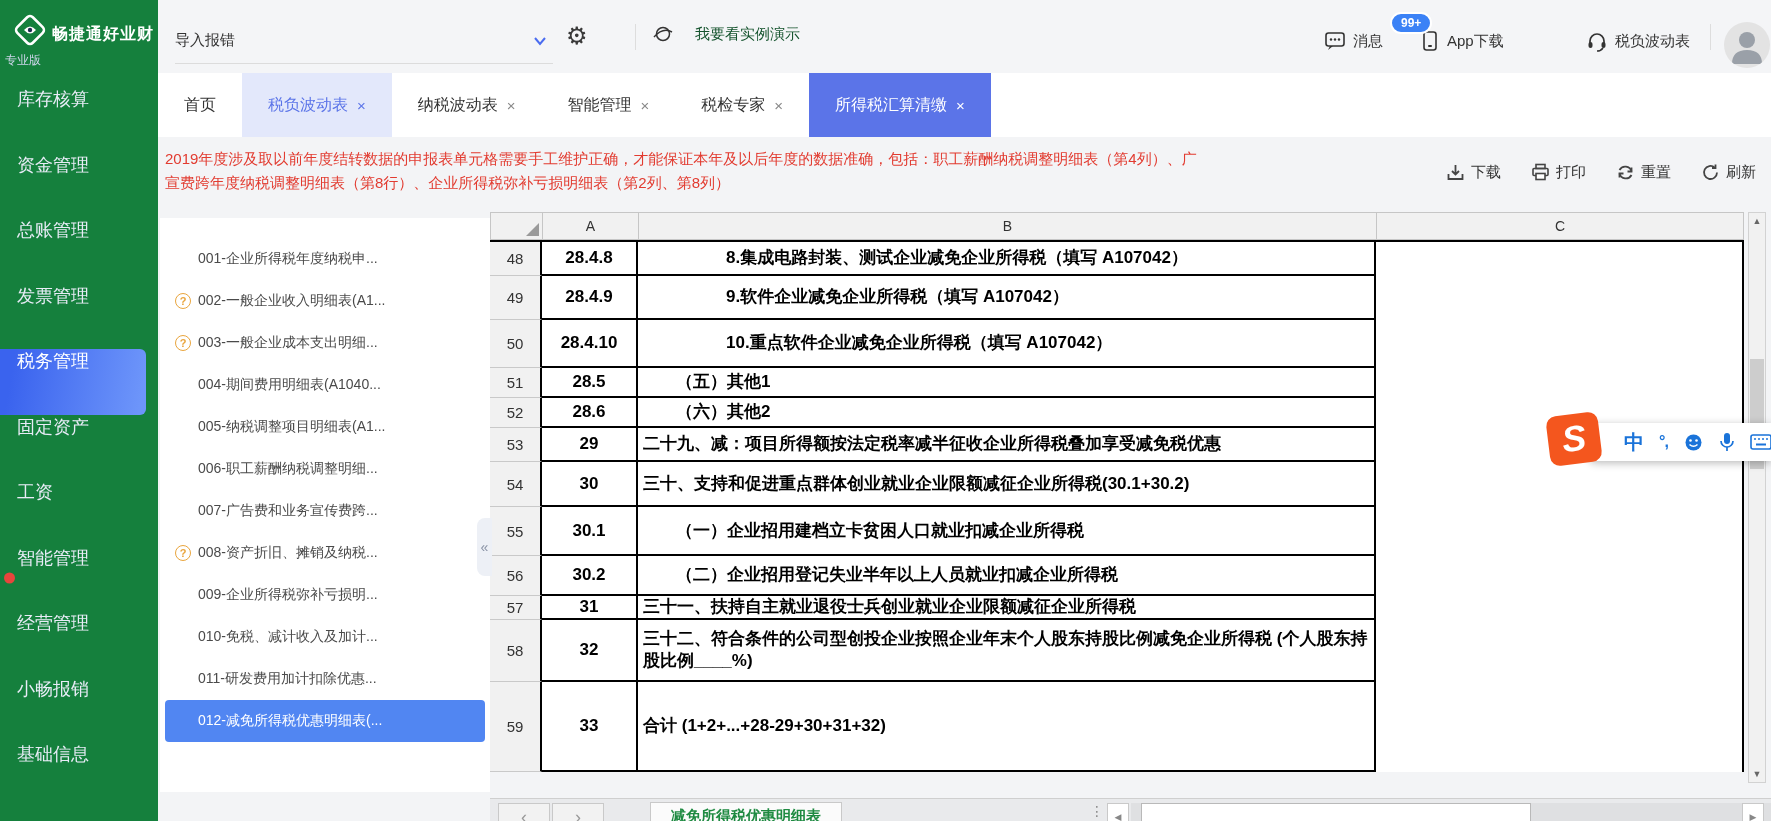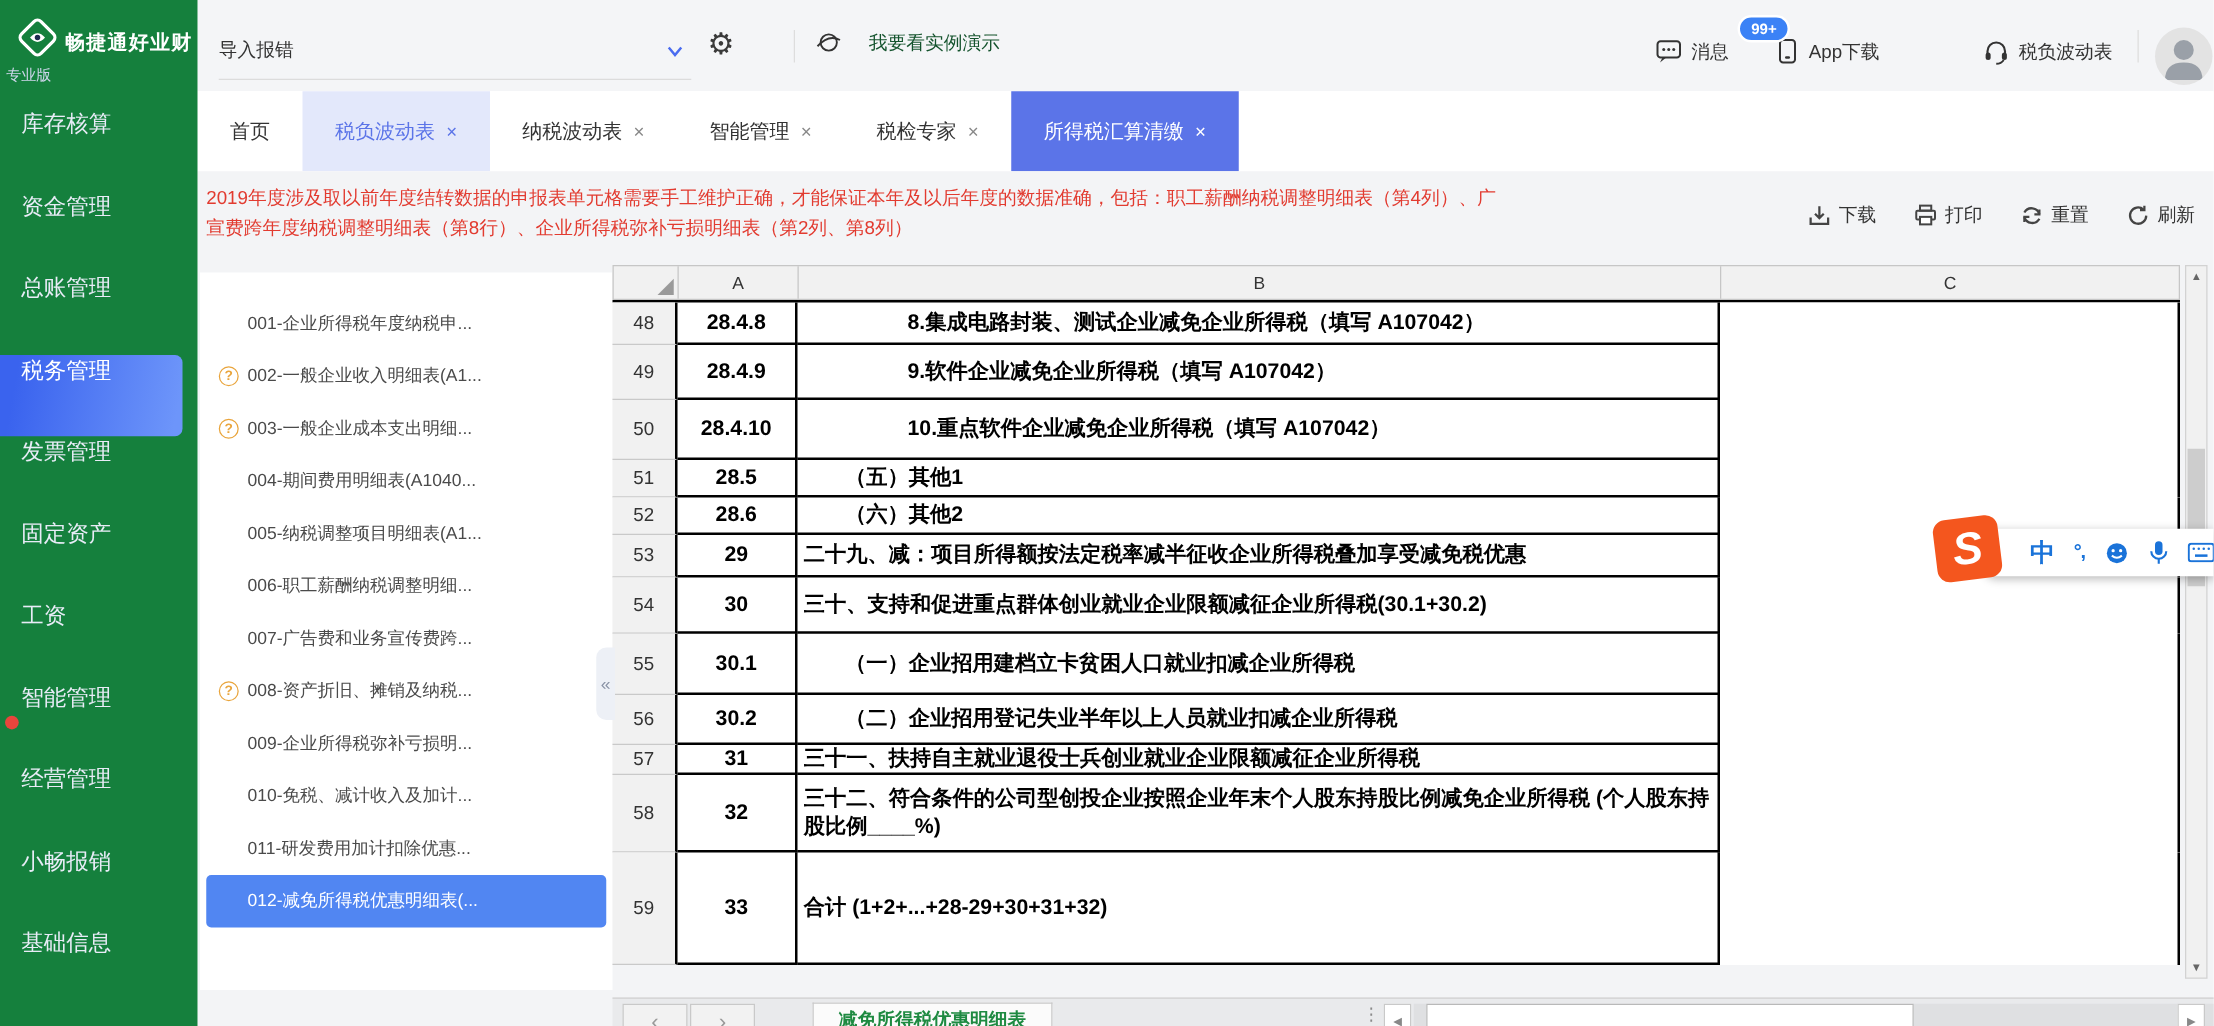--- a/index.html
+++ b/index.html
@@ -116,26 +116,26 @@
       </div>
 
       <div class="side-item">
         <span>资金管理</span>
       </div>
 
       <div class="side-item">
         <span>总账管理</span>
       </div>
 
+      <div class="side-item">
+        <span>发票管理</span>
+      </div>
+
       <div class="side-item on">
         <span>税务管理</span>
-      </div>
-
-      <div class="side-item">
-        <span>发票管理</span>
       </div>
 
       <div class="side-item">
         <span>固定资产</span>
       </div>
 
       <div class="side-item">
         <span>工资</span>
       </div>
 

